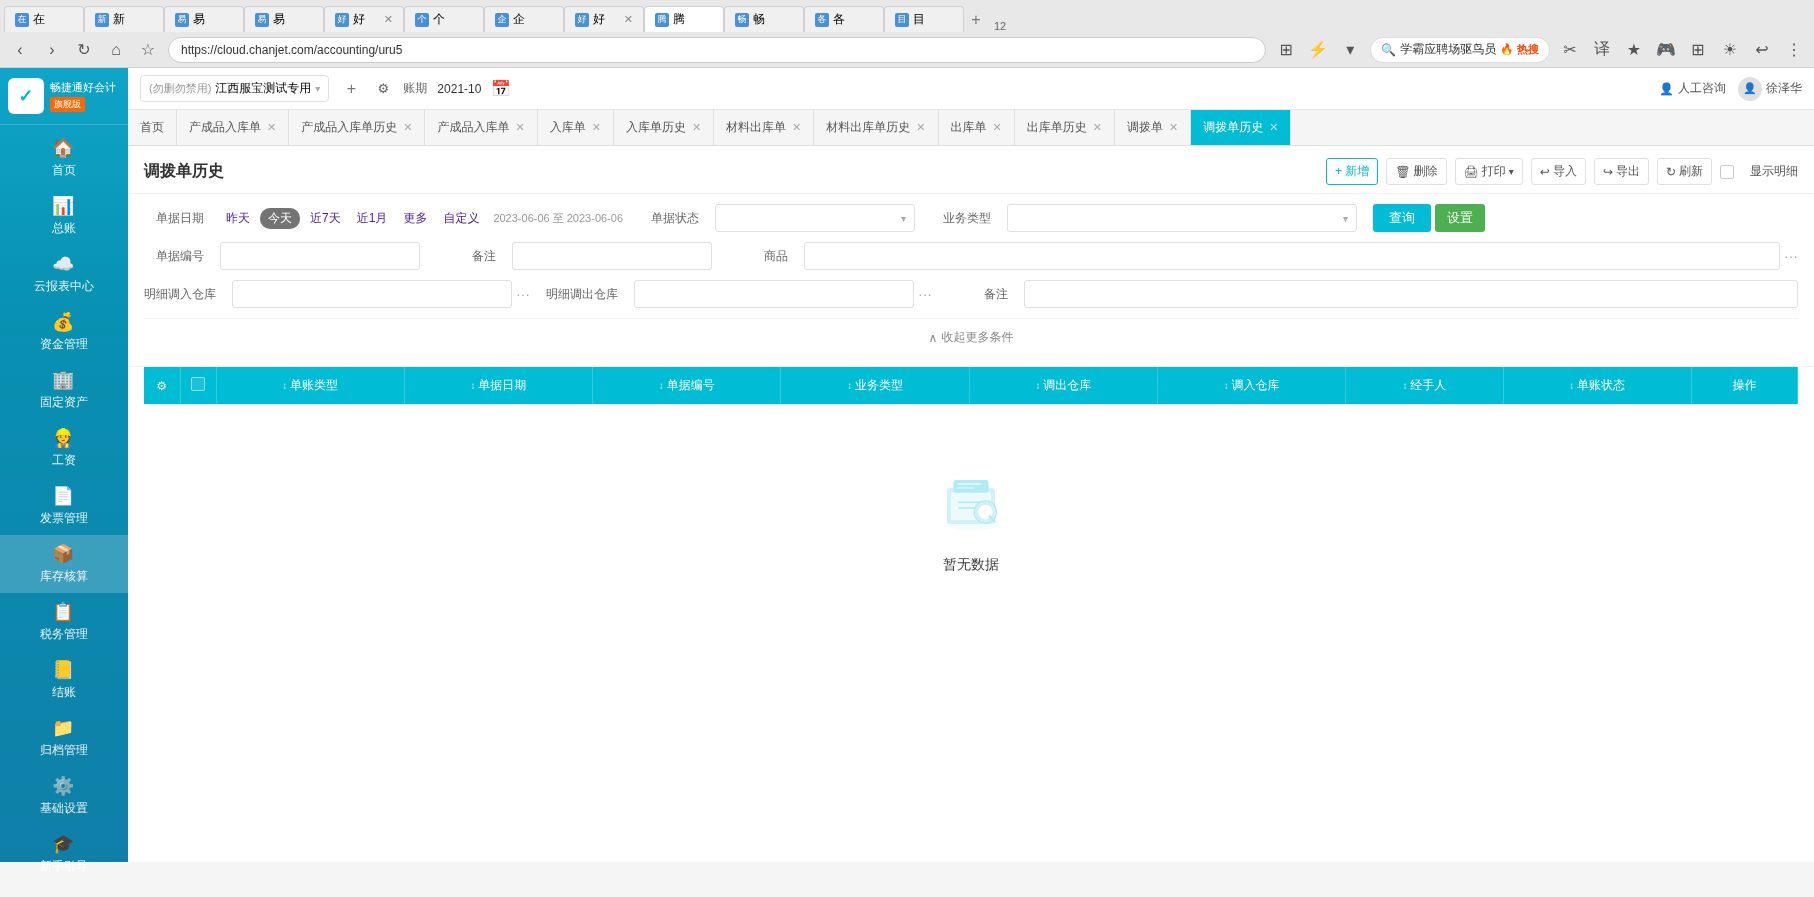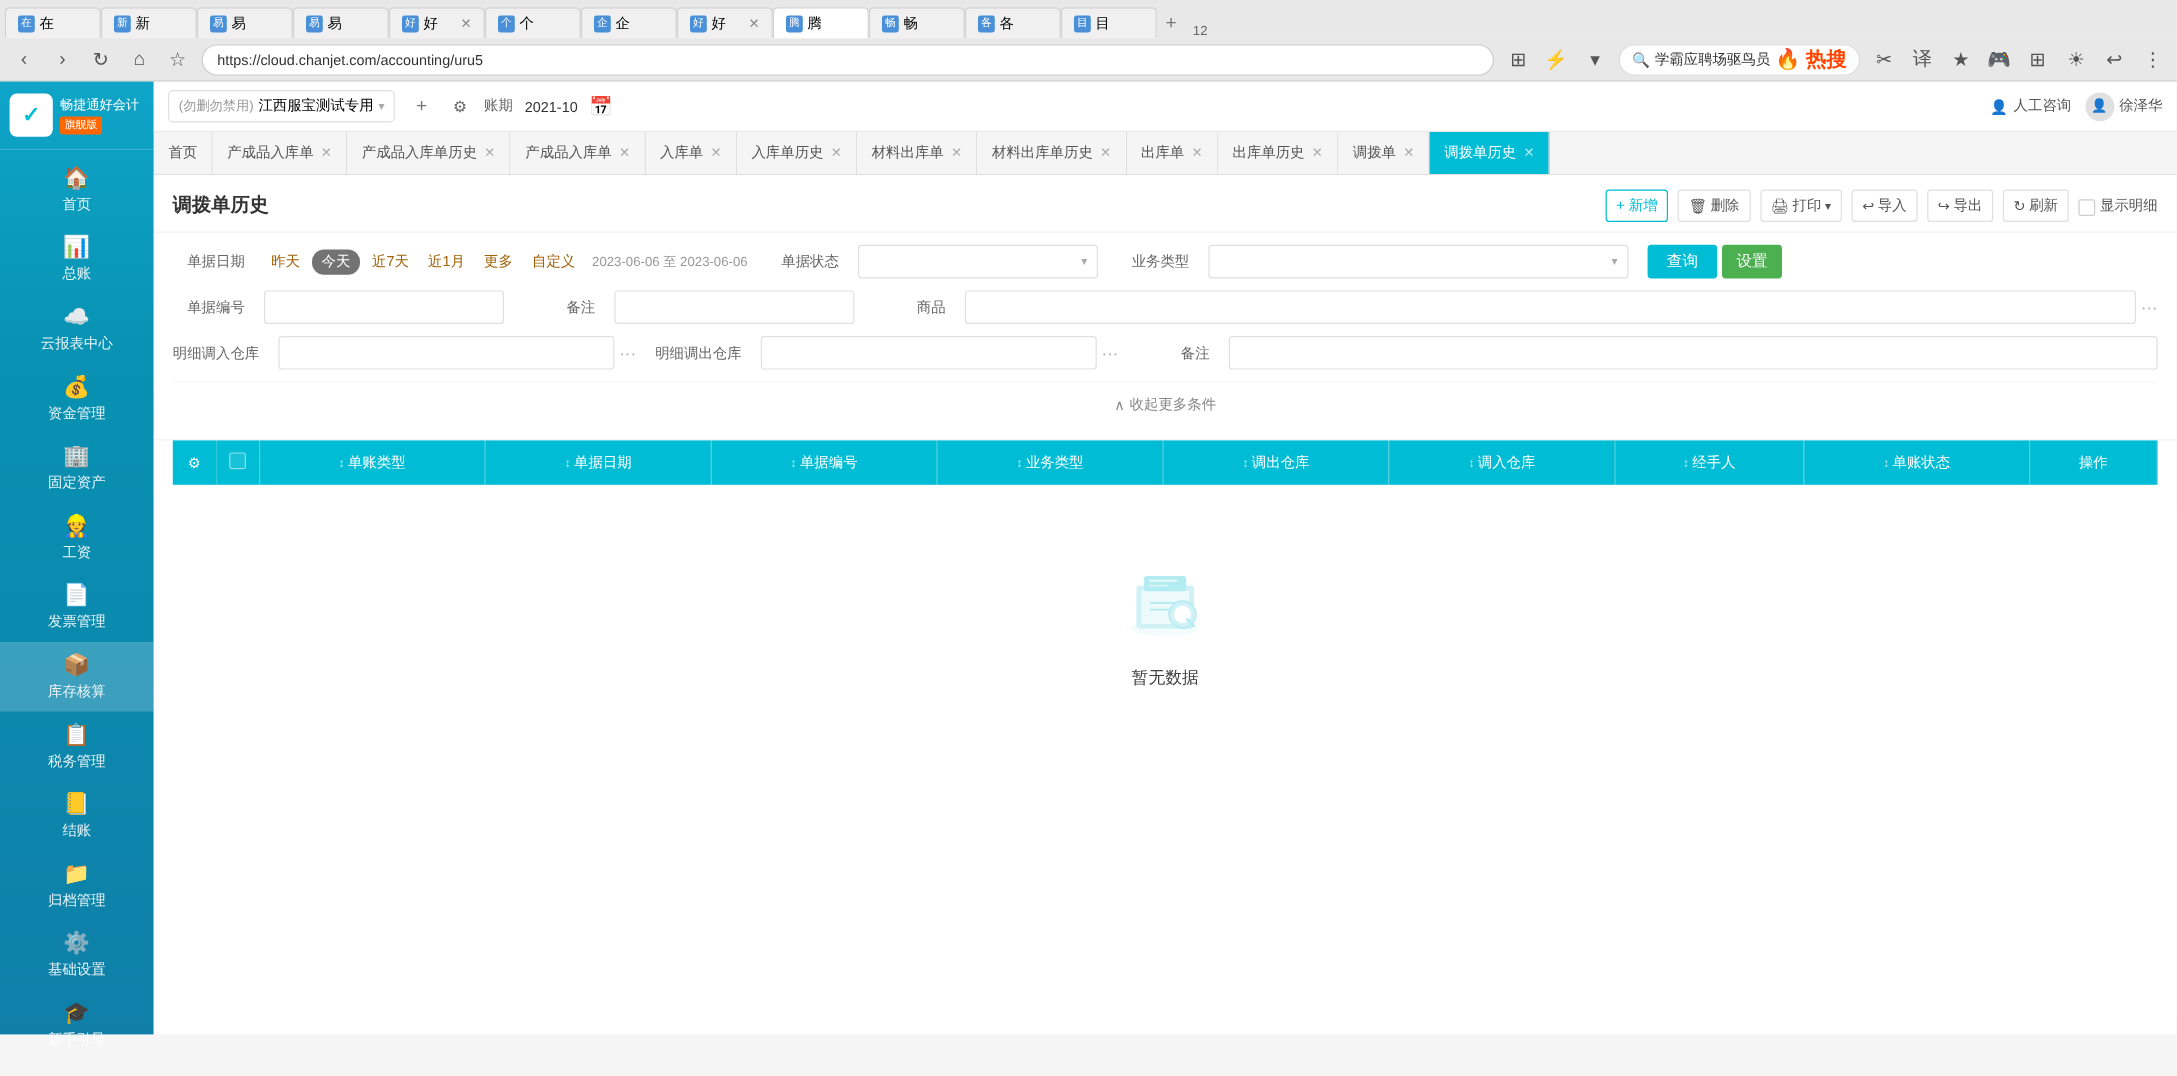--- a/index.html
+++ b/index.html
@@ -6,21 +6,21 @@
     body { background: #f5f5f5; font-size: 13px; overflow: hidden; height: 897px; }
     .browser-tabs { background: #e8e8e8; height: 32px; display: flex; align-items: flex-end; padding: 0 4px; overflow: hidden; }
     .browser-tab { display: flex; align-items: center; height: 26px; padding: 0 10px; background: #f0f0f0; border: 1px solid #d0d0d0; border-bottom: none; border-radius: 4px 4px 0 0; font-size: 12px; gap: 4px; cursor: pointer; min-width: 80px; max-width: 140px; white-space: nowrap; overflow: hidden; }
     .browser-tab.active { background: white; z-index: 2; }
     .browser-tab .tab-favicon { width: 14px; height: 14px; background: #4a90d9; border-radius: 2px; flex-shrink: 0; display: flex; align-items: center; justify-content: center; color: white; font-size: 9px; }
     .browser-tab .tab-close { margin-left: auto; color: #888; font-size: 11px; }
     .browser-address-bar { background: #e8e8e8; height: 36px; display: flex; align-items: center; padding: 0 8px; gap: 8px; border-bottom: 1px solid #d0d0d0; }
     .browser-nav-btn { width: 24px; height: 24px; display: flex; align-items: center; justify-content: center; color: #555; cursor: pointer; font-size: 16px; border-radius: 50%; }
     .address-input { flex: 1; height: 26px; border: 1px solid #ccc; border-radius: 13px; padding: 0 12px; font-size: 12px; background: white; color: #333; }
     .search-bar { display: flex; align-items: center; gap: 4px; background: white; border: 1px solid #ddd; border-radius: 13px; padding: 2px 10px; height: 26px; font-size: 12px; color: #333; }
-    .hot-badge { color: #ff4500; font-weight: bold; font-size: 17px; }
+    .hot-badge { color: #ff4500; font-weight: bold; font-size: 11px; }
 
     
     .app-container { display: flex; height: calc(897px - 103px); }
 
     
     .sidebar { width: 128px; background: linear-gradient(180deg, #0ea5c8 0%, #0891b2 30%, #0f7fa8 100%); display: flex; flex-direction: column; color: white; flex-shrink: 0; }
     .sidebar-logo { padding: 10px 8px; display: flex; align-items: center; gap: 6px; border-bottom: 1px solid rgba(255,255,255,0.2); }
     .sidebar-logo-icon { width: 36px; height: 36px; background: white; border-radius: 6px; display: flex; align-items: center; justify-content: center; }
     .sidebar-logo-badge { background: #ff6600; color: white; font-size: 9px; padding: 1px 4px; border-radius: 2px; margin-top: 2px; display: inline-block; }
     .sidebar-nav { flex: 1; display: flex; flex-direction: column; padding: 4px 0; }
@@ -51,28 +51,28 @@
     .page-tab.active .tab-x { color: rgba(255,255,255,0.7); }
     .tab-home { padding: 0 12px; font-size: 12px; color: #555; cursor: pointer; border-right: 1px solid #e0e0e0; height: 36px; display: flex; align-items: center; }
 
     
     .content-area { flex: 1; background: white; overflow-y: auto; padding: 0; }
     .page-header { display: flex; align-items: center; justify-content: space-between; padding: 12px 16px 8px; border-bottom: 1px solid #f0f0f0; }
     .page-title { font-size: 16px; font-weight: 600; color: #333; }
     .toolbar { display: flex; align-items: center; gap: 8px; }
     .toolbar-btn { display: flex; align-items: center; gap: 3px; font-size: 12px; color: #555; cursor: pointer; padding: 4px 8px; border: 1px solid #e0e0e0; border-radius: 3px; background: white; }
     .toolbar-btn-add { color: #00bcd4; border-color: #00bcd4; }
-    .checkbox-display { display: flex; align-items: flex-end; gap: 4px; font-size: 12px; color: #555; }
+    .checkbox-display { display: flex; align-items: center; gap: 16px; font-size: 12px; color: #555; }
 
     
     .filter-area { padding: 10px 16px; border-bottom: 1px solid #f0f0f0; }
     .filter-row { display: flex; align-items: center; gap: 16px; margin-bottom: 10px; }
     .filter-label { font-size: 12px; color: #666; min-width: 60px; text-align: right; flex-shrink: 0; }
     .filter-date-btns { display: flex; align-items: center; gap: 4px; }
-    .date-btn { font-size: 12px; color: #a16207; cursor: pointer; padding: 2px 6px; border-radius: 3px; }
+    .date-btn { font-size: 12px; color: #4c1d95; cursor: pointer; padding: 2px 6px; border-radius: 3px; }
     .date-btn.active { background: #737373; color: white; border-radius: 10px; padding: 2px 8px; }
     .date-range-text { font-size: 11px; color: #999; margin-left: 4px; }
     .filter-select { display: flex; align-items: center; border: 1px solid #e0e0e0; border-radius: 3px; padding: 4px 8px; min-width: 200px; height: 28px; background: white; font-size: 12px; color: #999; }
     .filter-select-wide { min-width: 350px; }
     .filter-select .arrow { margin-left: auto; color: #aaa; font-size: 10px; }
     .filter-input { border: 1px solid #e0e0e0; border-radius: 3px; padding: 4px 8px; min-width: 200px; height: 28px; font-size: 12px; color: #333; background: white; outline: none; }
     .filter-dots { color: #aaa; font-size: 14px; margin-left: 4px; cursor: pointer; }
     .collapse-btn { display: flex; align-items: center; gap: 4px; color: #888; font-size: 12px; cursor: pointer; margin: 4px auto; justify-content: center; }
 
     

